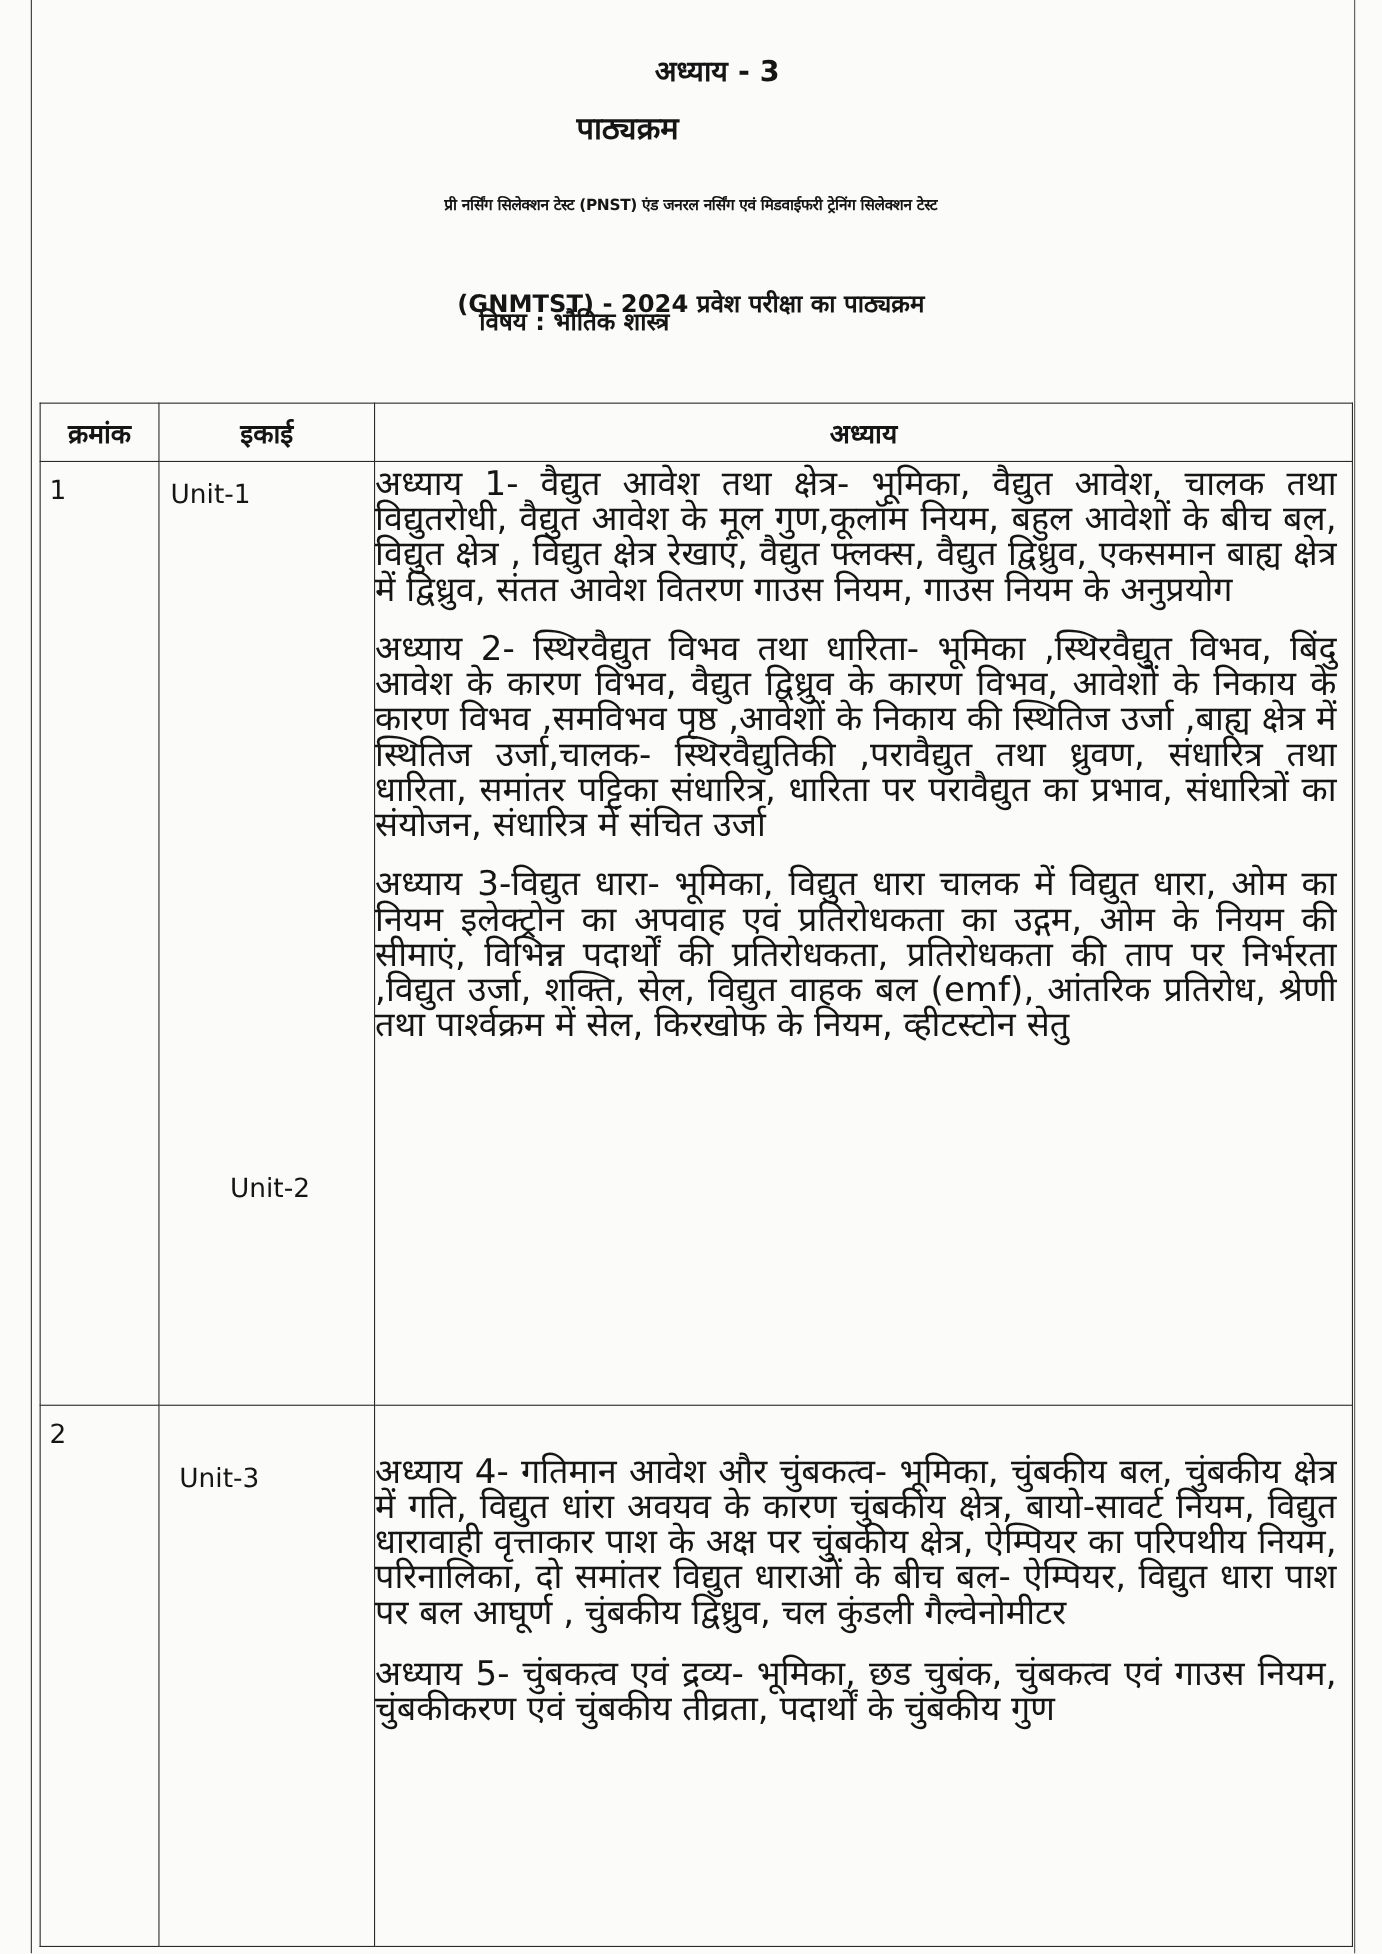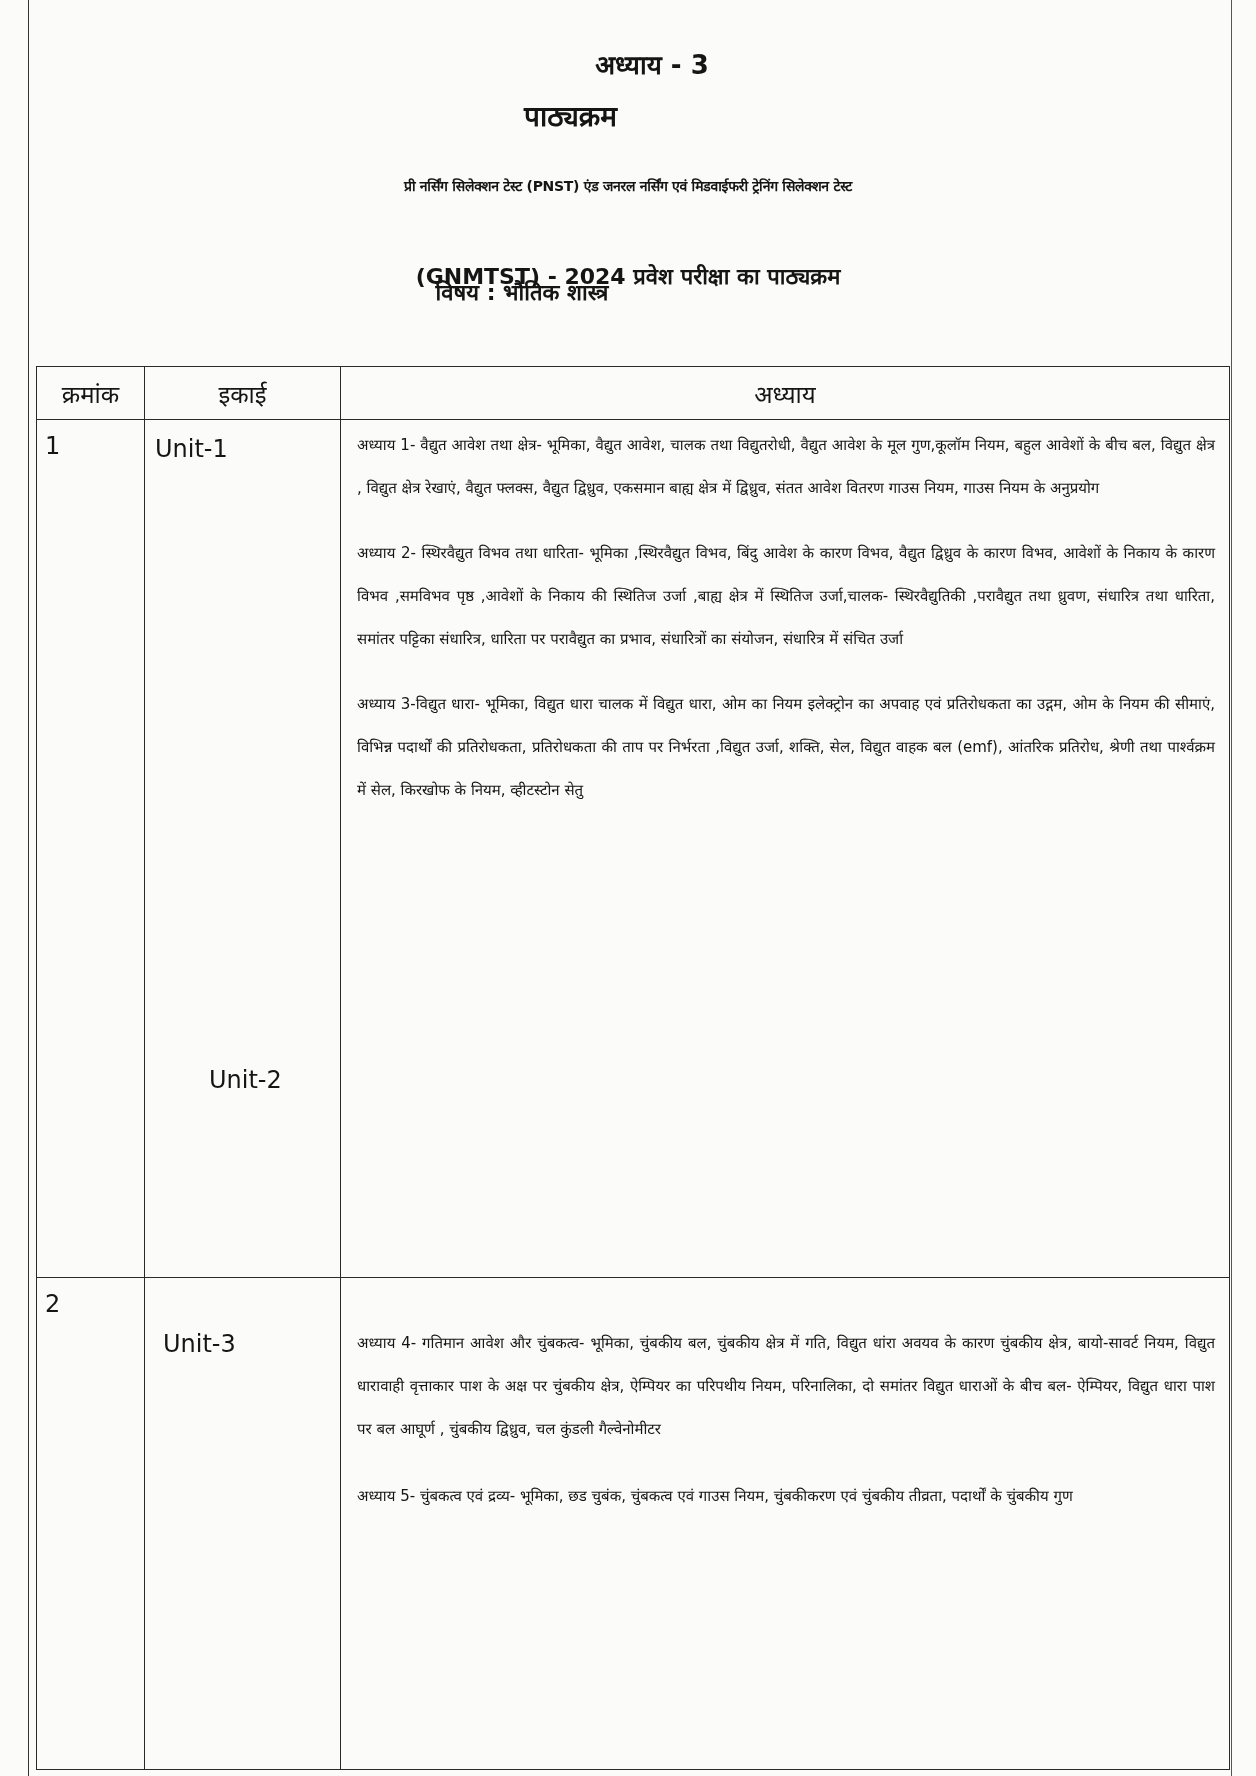--- a/index.html
+++ b/index.html
@@ -24,29 +24,29 @@
     .syllabus-table {
       position: absolute; left: 36px; top: 366px; width: 1194px;
       border-collapse: collapse;
       table-layout: fixed;
     }
     .syllabus-table th, .syllabus-table td {
       border: 1.5px solid #2a2a2a;
       vertical-align: top;
     }
     .syllabus-table th {
-      font-size: 24px; font-weight: normal; height: 44px; padding: 4px 6px;
+      font-size: 24px; font-weight: bold; height: 44px; padding: 4px 6px;
       vertical-align: middle;
     }
     .col-no { width: 108px; }
     .col-unit { width: 196px; }
     .col-chapter { width: auto; }
     td.cell-no { font-size: 24px; padding: 12px 8px; text-align: left; }
     td.cell-unit { font-size: 24px; padding: 12px 10px; position: relative; }
-    td.cell-chapter { font-size: 15px; line-height: 43px; padding: 4px 14px 4px 16px; text-align: justify; }
+    td.cell-chapter { font-size: 31px; line-height: 32px; padding: 4px 14px 4px 0; text-align: justify; }
     .chapter-para { margin: 0; }
     .gap-1 { height: 22px; }
     .gap-2 { height: 24px; }
     .unit-label { position: absolute; left: 10px; }
   </style>
 </head>
 <body>
 
 <div class="page-frame"></div>
 

